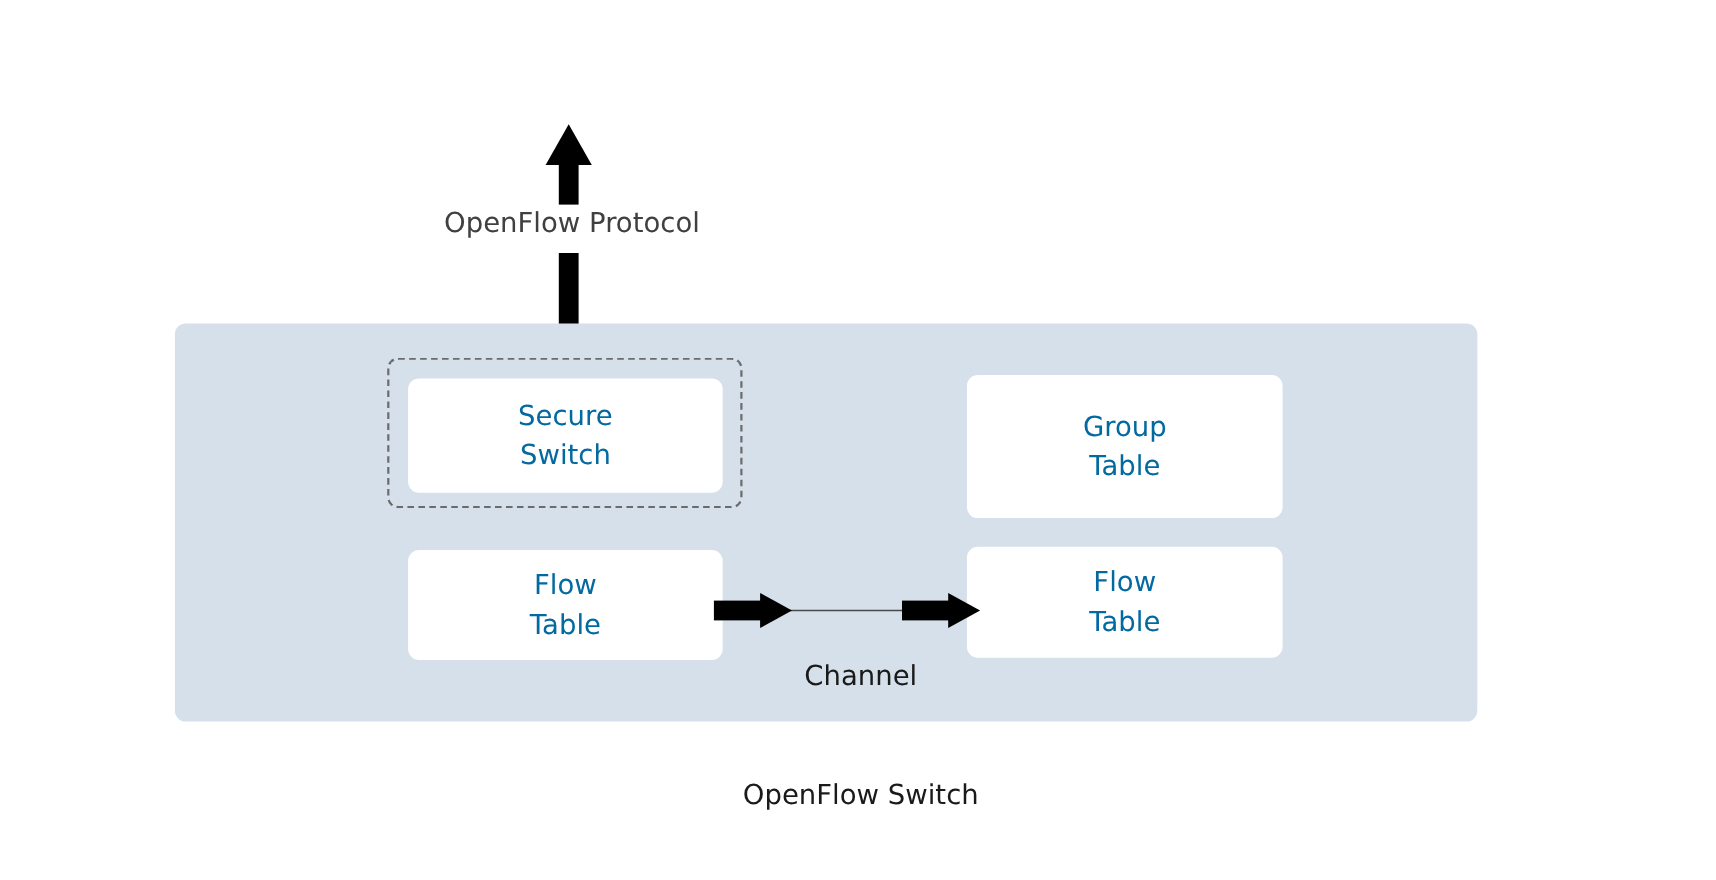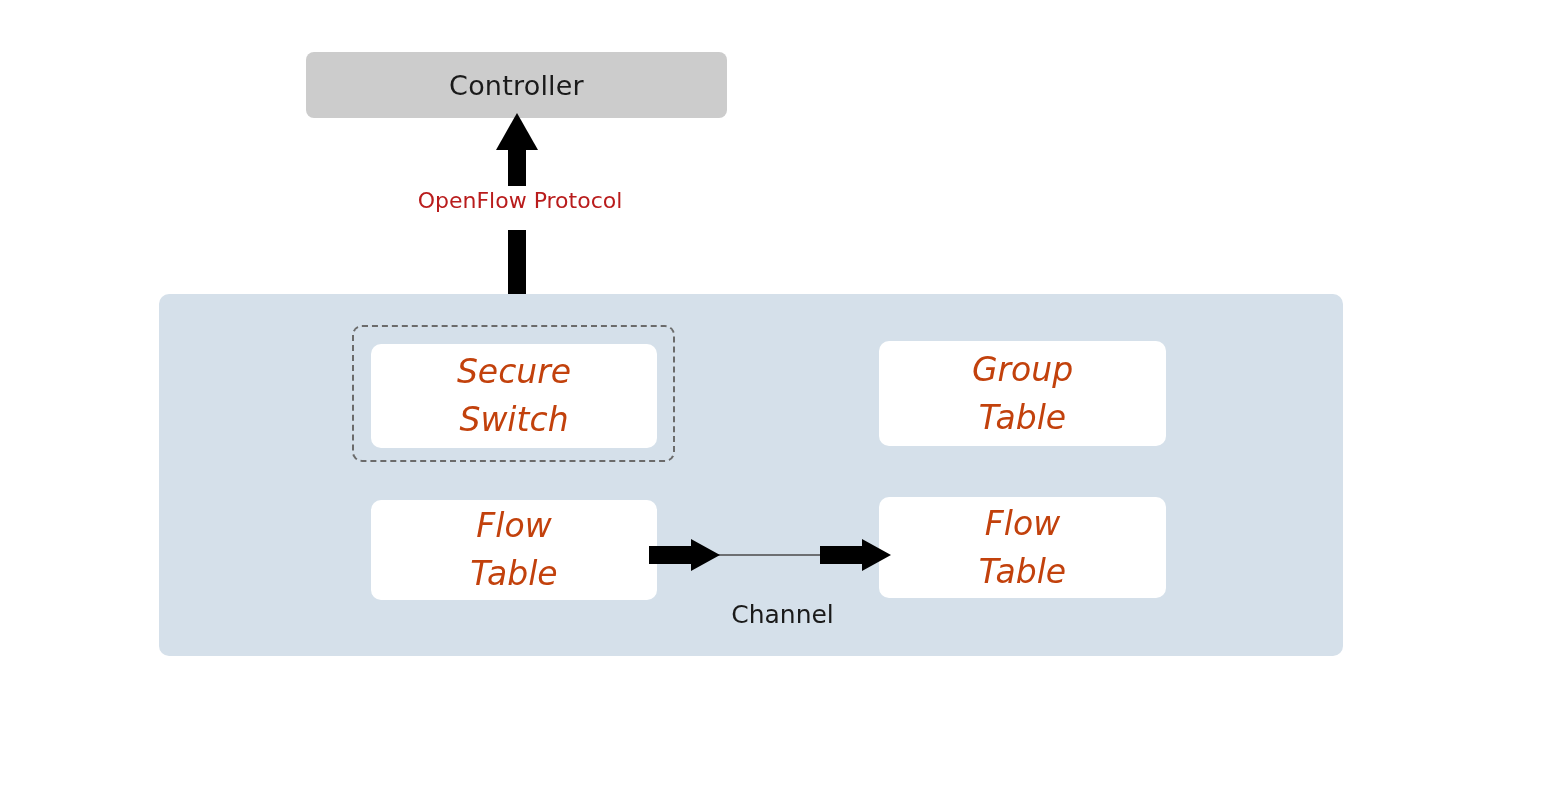--- a/index.html
+++ b/index.html
@@ -45,22 +45,22 @@
     top: 108px;
     width: 74px;
     height: 236px;
   }
   .protocol-label {
     position: absolute;
     left: 330px;
     top: 188px;
     width: 380px;
     text-align: center;
-    font-size: 22px;
-    color: #b91c1c;
+    font-size: 25px;
+    color: #404040;
   }
 
   
   .switch-panel {
     position: absolute;
     left: 159px;
     top: 294px;
     width: 1184px;
     height: 362px;
     background: #d5e0ea;
@@ -84,28 +84,27 @@
     position: absolute;
     background: #ffffff;
     border-radius: 10px;
     display: flex;
     flex-direction: column;
     align-items: center;
     justify-content: center;
     text-align: center;
   }
   .node-line {
-    font-size: 33px;
-    color: #c2410c;
+    font-size: 25px;
+    color: #0369a1;
     line-height: 1.45;
-    font-style: italic;
   }
 
   .secure-channel { left: 371px; top: 344px;  width: 286px; height: 104px; }
-  .group-table    { left: 879px; top: 341px;  width: 287px; height: 105px; }
+  .group-table    { left: 879px; top: 341px;  width: 287px; height: 130px; }
   .flow-table-1   { left: 371px; top: 500px;  width: 286px; height: 100px; }
   .flow-table-2   { left: 879px; top: 497px;  width: 287px; height: 101px; }
 
   
   .pipeline-arrows {
     position: absolute;
     left: 645px;
     top: 533px;
     width: 250px;
     height: 44px;
@@ -129,23 +128,20 @@
     text-align: center;
     font-size: 25px;
     color: #1a1a1a;
   }
 </style>
 </head>
 <body>
 
 <div id="canvas">
 
-  <div class="controller-box">
-    <span class="controller-label">Controller</span>
-  </div>
 
   <div class="protocol-arrows">
     <svg width="74" height="236" viewBox="0 0 74 236" xmlns="http://www.w3.org/2000/svg">
 
       <g>
         <rect x="28" y="40" width="18" height="38" fill="#000000"></rect>
         <polygon points="37,5 58,42 16,42" fill="#000000"></polygon>
       </g>
 
       <g>
@@ -191,14 +187,15 @@
       </g>
 
       <g>
         <rect x="175" y="13" width="48" height="18" fill="#000000"></rect>
         <polygon points="246,22 217,6 217,38" fill="#000000"></polygon>
       </g>
     </svg>
   </div>
   <div class="pipeline-label">Channel</div>
 
+  <div class="switch-caption">OpenFlow Switch</div>
 
 </div>
 
 </body></html>

